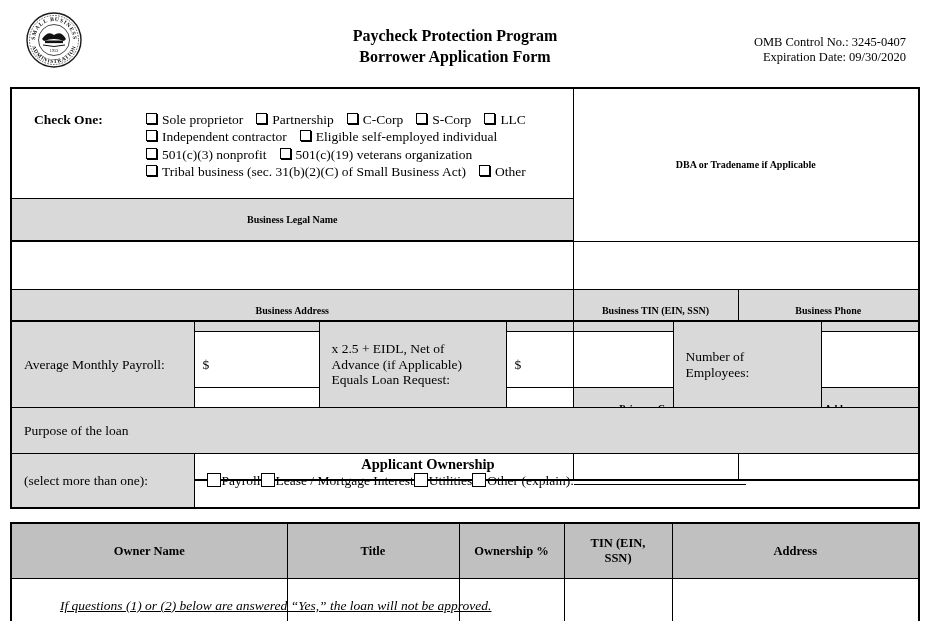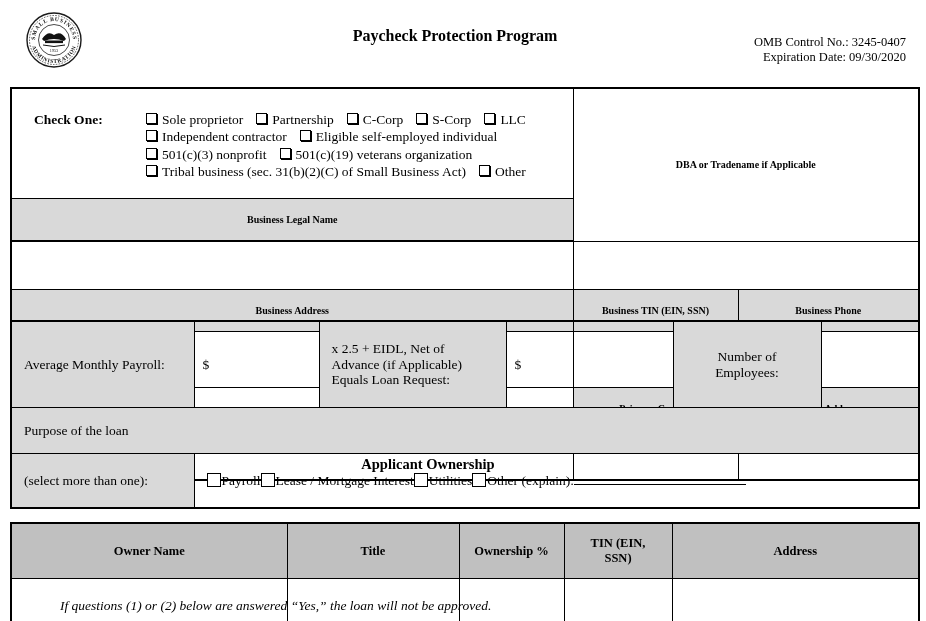--- a/index.html
+++ b/index.html
@@ -38,37 +38,37 @@
        box-shadow:1px 1px 0 #000;margin-right:5px;}
 
   .dba-cell{vertical-align:top;text-align:center;padding-top:4px;}
 
   .phone-cell{white-space:pre;padding-left:8px;font-size:14px;}
 
   
   .padtop{vertical-align:top;padding-top:14px;}
   .padL{padding-left:10px;}
   .mult{vertical-align:top;padding:7px 4px 0 8px;line-height:15.5px;font-size:13.5px;}
-  .emp{text-align:center;}
+  .emp{text-align:left;}
   .purpose-cell{padding-left:8px;}
   .select-cell{padding-left:8px;}
   .pline{padding-left:16px;white-space:nowrap;}
   .pcb{display:inline-block;width:12px;height:12px;border:1.6px solid #000;background:#fff;
        vertical-align:-2px;margin-right:1px;}
   .p-item{white-space:nowrap;cursor:default;}
   .other-line{display:inline-block;width:172px;border-bottom:1.2px solid #000;height:12px;}
 
   
   .own-heading{position:absolute;top:456px;left:0;width:856px;text-align:center;
                font-weight:bold;font-size:14.5px;}
   .own-instruction{position:absolute;top:484px;left:10px;font-size:13.5px;}
   .t3 th{background:#c0c0c0;font-size:12.5px;font-weight:bold;}
 
   .warning{position:absolute;top:598px;left:60px;font-size:13.5px;font-style:italic;
-           }
+           text-decoration:underline;}
 </style>
 </head>
 <body>
 
 <div class="page">
 
   <div class="logo">
     <svg width="58" height="62" viewBox="0 0 58 62">
       <defs>
         <path id="arcTop" d="M 10 31 a 19 19 0 1 1 38 0"></path>
@@ -85,20 +85,21 @@
       </text>
       <path d="M17 30 q6 -9 12 -4 q7 -5 12 4 l-2 2 q-10 -4 -20 0 z" fill="#111"></path>
       <rect x="20" y="31.5" width="18" height="2.6" fill="#111"></rect>
       <path d="M18 36 q11 3 22 0" fill="none" stroke="#111" stroke-width="1"></path>
       <text x="29" y="42.5" font-size="4.2" text-anchor="middle" fill="#111">1953</text>
     </svg>
   </div>
 
   <div class="title">
     <div>Paycheck Protection Program</div>
+    <div>Borrower Application Form</div>
   </div>
   <div class="omb">
     <div>OMB Control No.: 3245-0407</div>
     <div>Expiration Date: 09/30/2020</div>
   </div>
 
   <table class="t t1">
     <colgroup>
         <col style="width:562px">
         <col style="width:165px">

